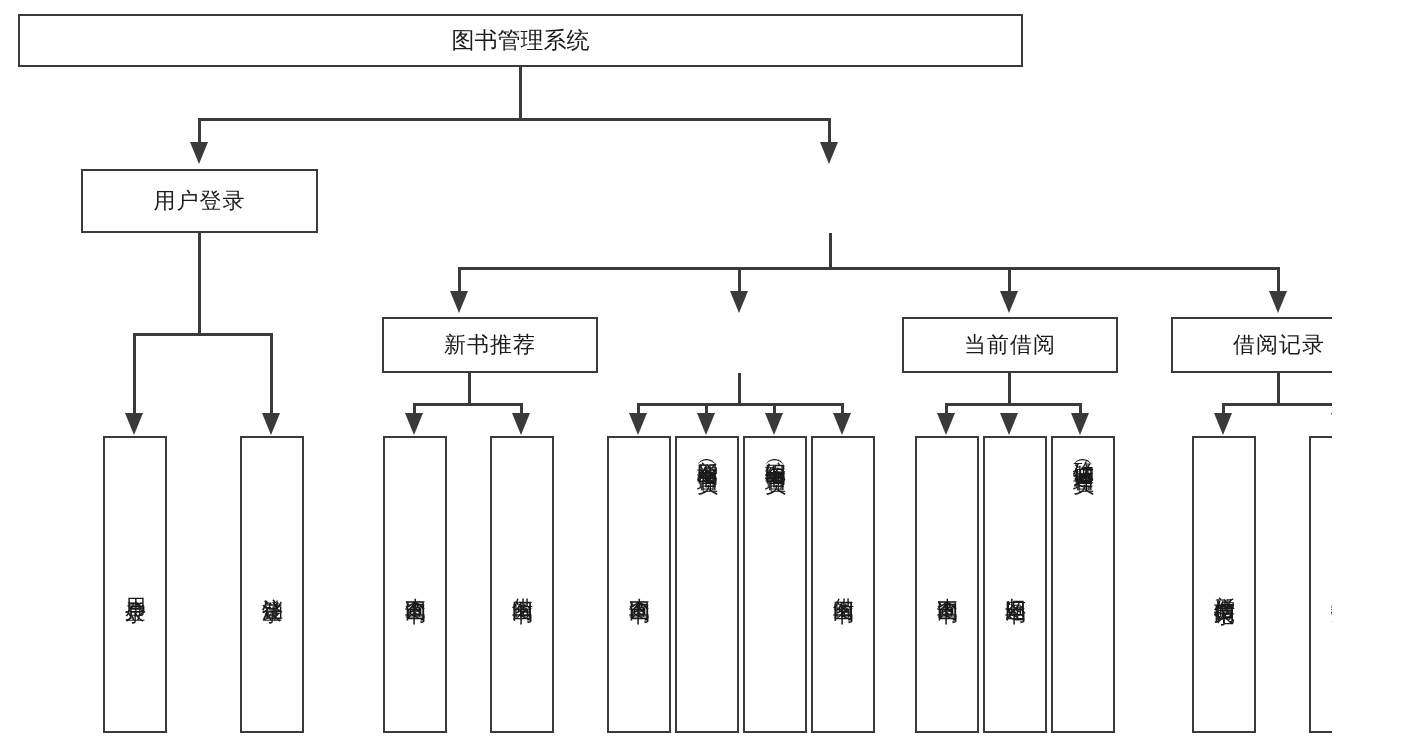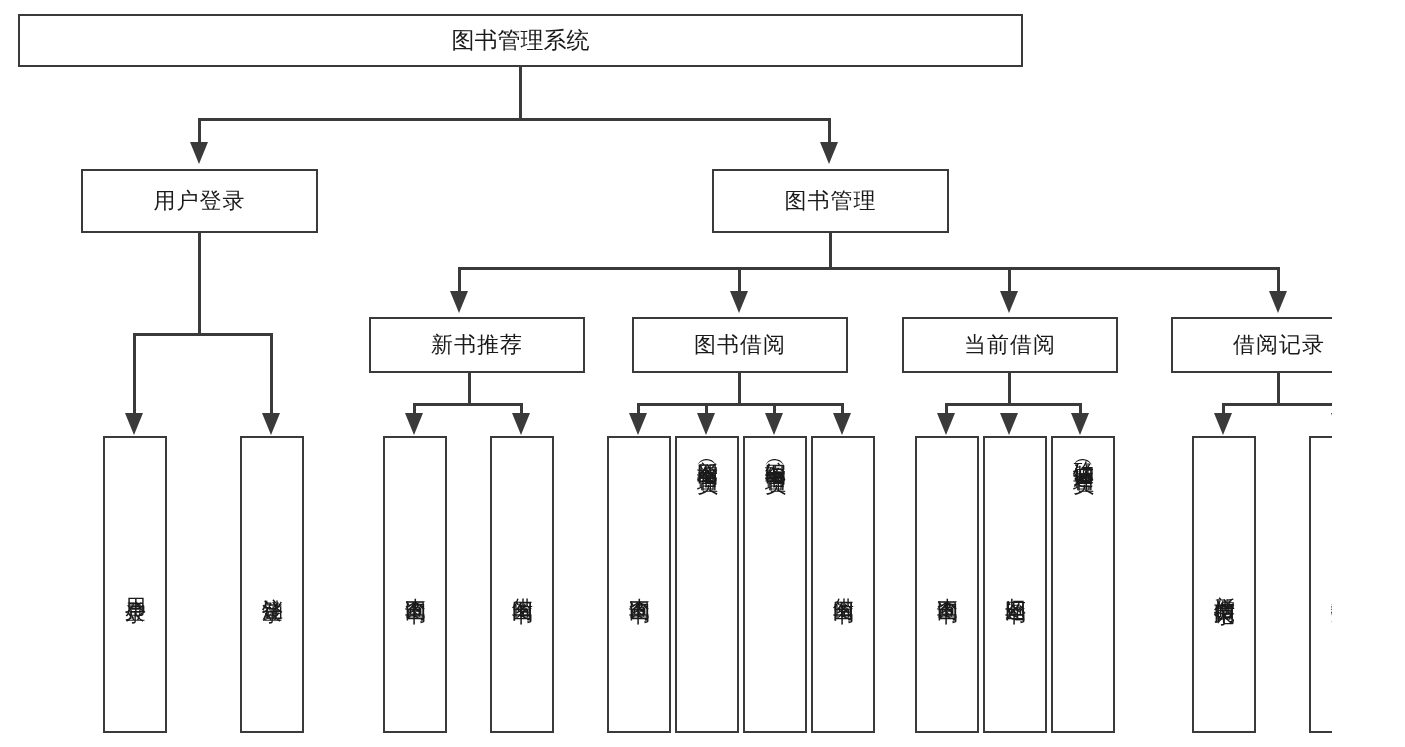--- a/index.html
+++ b/index.html
@@ -86,23 +86,20 @@
   <div class="conn v" style="left:519px; top:67px; width:3px; height:53px;"></div>
 
   <div class="conn h" style="left:198px; top:118px; width:633px; height:3px;"></div>
   <div class="conn v" style="left:198px; top:118px; width:3px; height:26px;"></div>
   <div class="conn v" style="left:828px; top:118px; width:3px; height:26px;"></div>
   <div class="arrow" style="left:190px; top:142px;"></div>
   <div class="arrow" style="left:820px; top:142px;"></div>
 
   <div class="node horiz" style="left:81px; top:169px; width:237px; height:64px;">
     <span>用户登录</span>
-  </div>
-  <div class="node horiz" style="left:712px; top:169px; width:237px; height:64px;">
-    <span>图书管理</span>
   </div>
 
   <div class="conn v" style="left:198px; top:233px; width:3px; height:102px;"></div>
   <div class="conn h" style="left:133px; top:333px; width:140px; height:3px;"></div>
   <div class="conn v" style="left:133px; top:333px; width:3px; height:82px;"></div>
   <div class="conn v" style="left:270px; top:333px; width:3px; height:82px;"></div>
   <div class="arrow" style="left:125px; top:413px;"></div>
   <div class="arrow" style="left:262px; top:413px;"></div>
 
   <div class="node leaf" style="left:103px; top:436px; width:64px; height:297px;">
@@ -116,25 +113,22 @@
   <div class="conn h" style="left:458px; top:267px; width:822px; height:3px;"></div>
   <div class="conn v" style="left:458px; top:267px; width:3px; height:26px;"></div>
   <div class="conn v" style="left:738px; top:267px; width:3px; height:26px;"></div>
   <div class="conn v" style="left:1008px; top:267px; width:3px; height:26px;"></div>
   <div class="conn v" style="left:1277px; top:267px; width:3px; height:26px;"></div>
   <div class="arrow" style="left:450px; top:291px;"></div>
   <div class="arrow" style="left:730px; top:291px;"></div>
   <div class="arrow" style="left:1000px; top:291px;"></div>
   <div class="arrow" style="left:1269px; top:291px;"></div>
 
-  <div class="node horiz" style="left:369px; top:317px; width:216px; height:56px;justify-content:center;">
+  <div class="node horiz" style="left:382px; top:317px; width:216px; height:56px;justify-content:center;">
     <span>新书推荐</span>
-  </div>
-  <div class="node horiz" style="left:632px; top:317px; width:216px; height:56px;">
-    <span>图书借阅</span>
   </div>
   <div class="node horiz" style="left:1171px; top:317px; width:216px; height:56px;">
     <span>借阅记录</span>
   </div>
   <div class="node horiz" style="left:902px; top:317px; width:216px; height:56px;">
     <span>当前借阅</span>
   </div>
 
   <div class="conn v" style="left:468px; top:373px; width:3px; height:32px;"></div>
   <div class="conn h" style="left:413px; top:403px; width:110px; height:3px;"></div>

